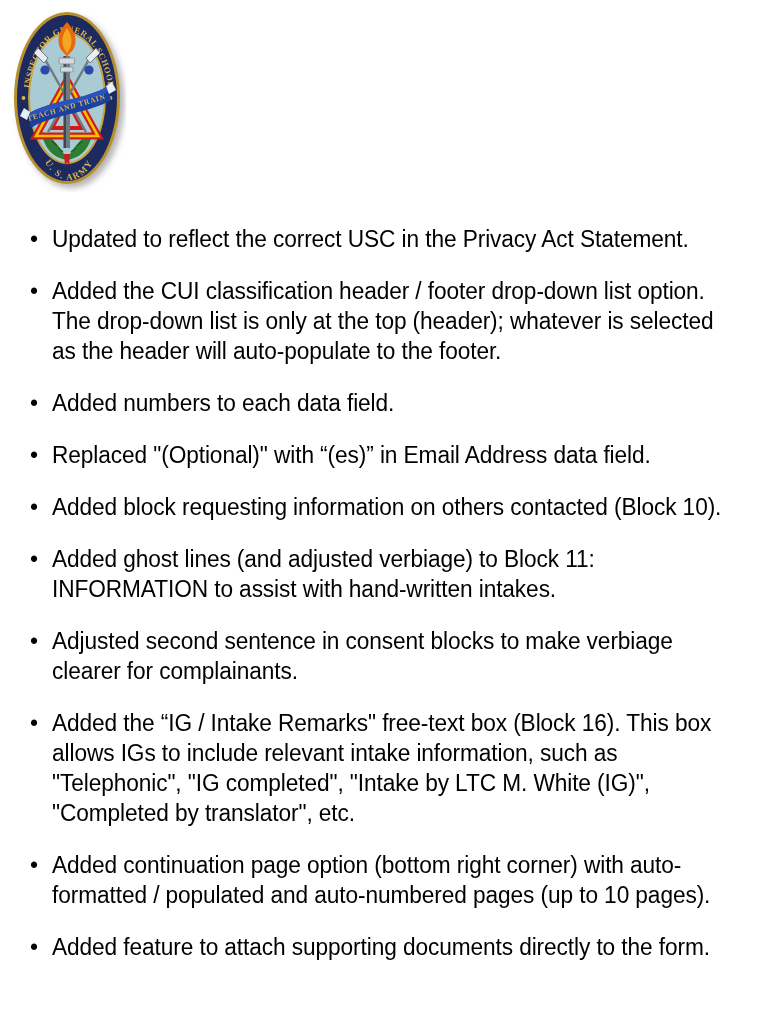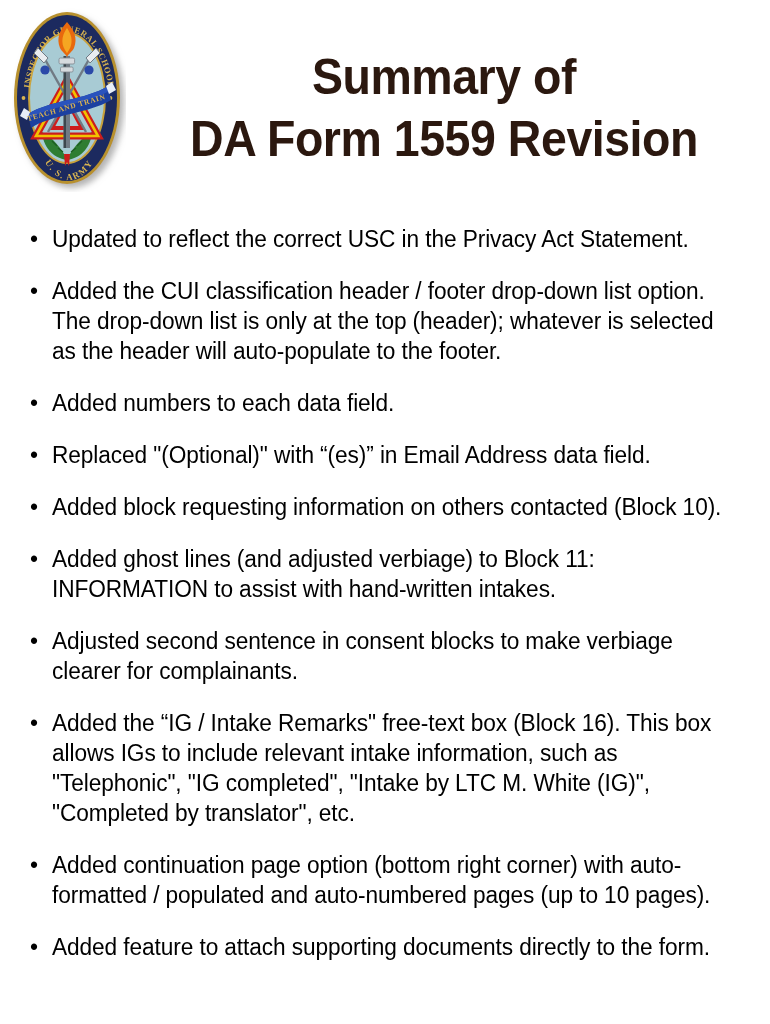--- a/index.html
+++ b/index.html
@@ -149,24 +149,20 @@
         <path d="M16 106 C 38 92 74 92 96 78 L 97 83 C 74 97 38 97 17 111 Z" fill="#2b52bd"></path>
         <path d="M12 100 l6 4 -3 8 -7 -4 Z" fill="#e8eef8"></path>
         <path d="M100 74 l-6 4 3 8 7 -4 Z" fill="#e8eef8"></path>
         <text x="55" y="102" transform="rotate(-16 55 102)" text-anchor="middle" font-family="'Liberation Serif', serif" font-size="7.4" font-weight="bold" fill="#d9b451" letter-spacing="0.8">TEACH AND TRAIN</text>
 
         <path d="M52 146 l6 0 -1 12 -2 -4 -2 4 Z" fill="#cc1f1f"></path>
       </g>
     </svg>
   </div>
 
-  <div class="title-block">
-    <div class="title-line">Summary of</div>
-    <div class="title-line">DA Form 1559 Revision</div>
-  </div>
 
   <div class="body-block">
 
     <div class="bullet-row">
       <div class="bullet-marker">•</div>
       <div class="bullet-text">Updated to reflect the correct USC in the Privacy Act Statement.</div>
     </div>
 
     <div class="bullet-row">
       <div class="bullet-marker">•</div>

